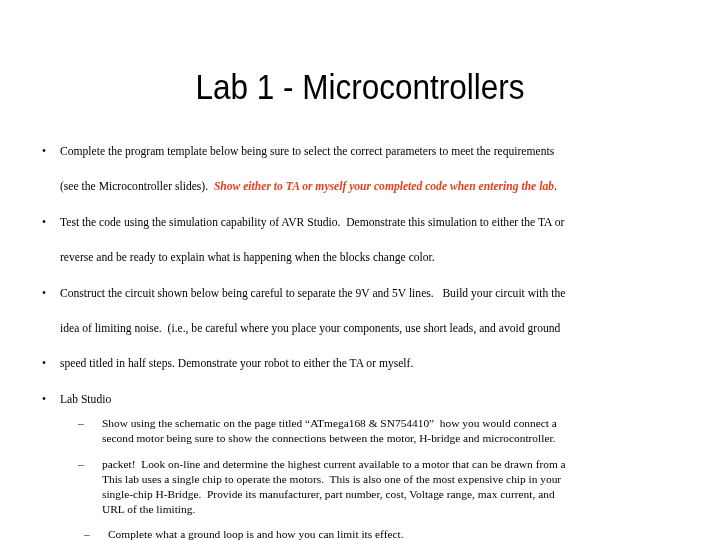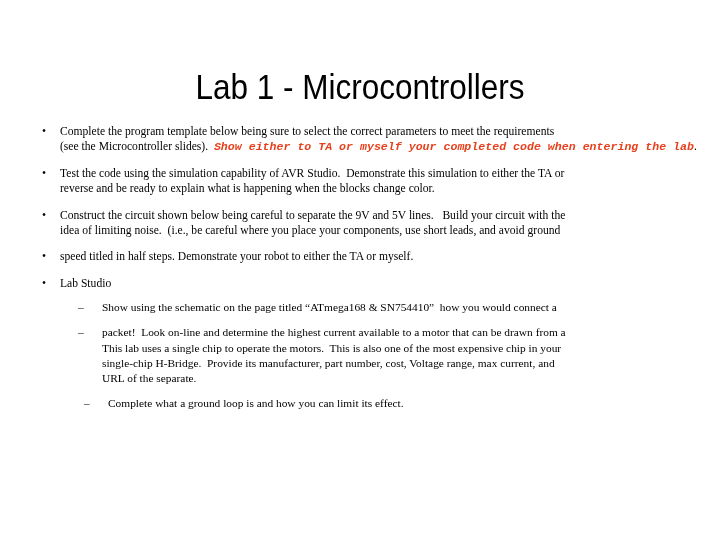--- a/index.html
+++ b/index.html
@@ -63,20 +63,21 @@
     left: 4px;
     top: 0;
     font-size: 11.6px;
     line-height: 15.4px;
     color: #000000;
   }
 
   .bullet .line {
     display: block;
     white-space: nowrap;
+    margin-top: 20px;
   }
 
   
   .subgroup {
     margin-top: -2px;
   }
 
   .subbullet {
     position: relative;
     padding-left: 26px;
@@ -101,21 +102,20 @@
 
   .subbullet .line {
     display: block;
     white-space: nowrap;
   }
 
   .emph-red {
     color: #E8401C;
     font-weight: bold;
     font-style: italic;
-    font-family: Liberation Mono, monospace;
   }
 </style>
 </head>
 <body>
 
 <div class="slide">
 
   <h1 class="slide-title">Lab 1 - Microcontrollers</h1>
 
   <div class="body-block">
@@ -146,28 +146,29 @@
     <div class="bullet">
       <span class="marker">•</span>
       <span class="line">Lab Studio</span>
     </div>
 
     <div class="subgroup">
 
       <div class="subbullet">
         <span class="marker">–</span>
         <span class="line">Show using the schematic on the page titled “ATmega168 &amp; SN754410”&nbsp; how you would connect a</span>
+        <span class="line">second motor being sure to show the connections between the motor, H-bridge and microcontroller.</span>
       </div>
 
       <div class="subbullet">
         <span class="marker">–</span>
         <span class="line">packet!&nbsp; Look on-line and determine the highest current available to a motor that can be drawn from a</span>
         <span class="line">This lab uses a single chip to operate the motors.&nbsp; This is also one of the most expensive chip in your</span>
         <span class="line">single-chip H-Bridge.&nbsp; Provide its manufacturer, part number, cost, Voltage range, max current, and</span>
-        <span class="line">URL of the separate.</span>
+        <span class="line">URL of the limiting.</span>
       </div>
 
       <div class="subbullet extra-indent">
         <span class="marker">–</span>
         <span class="line">Complete what a ground loop is and how you can limit its effect.</span>
       </div>
 
     </div>
   </div>
 </div>

